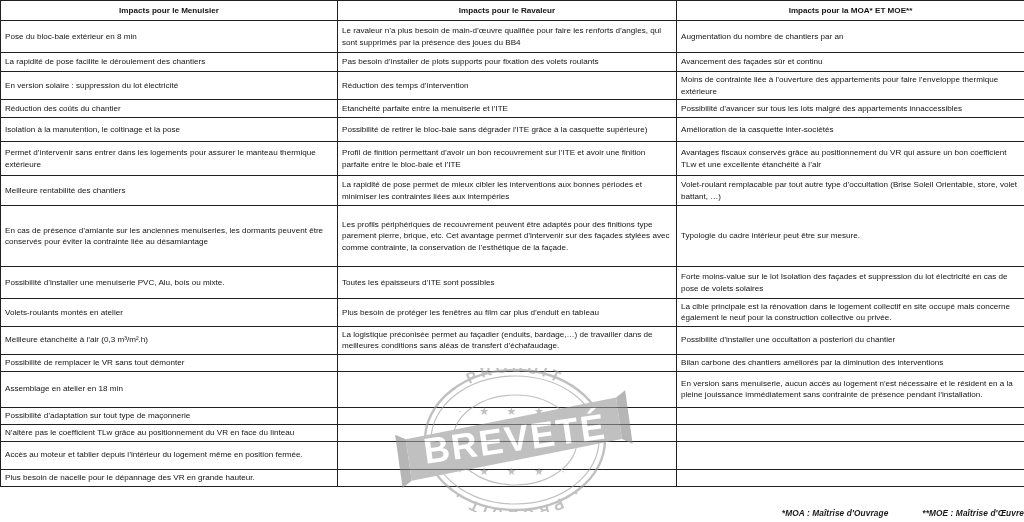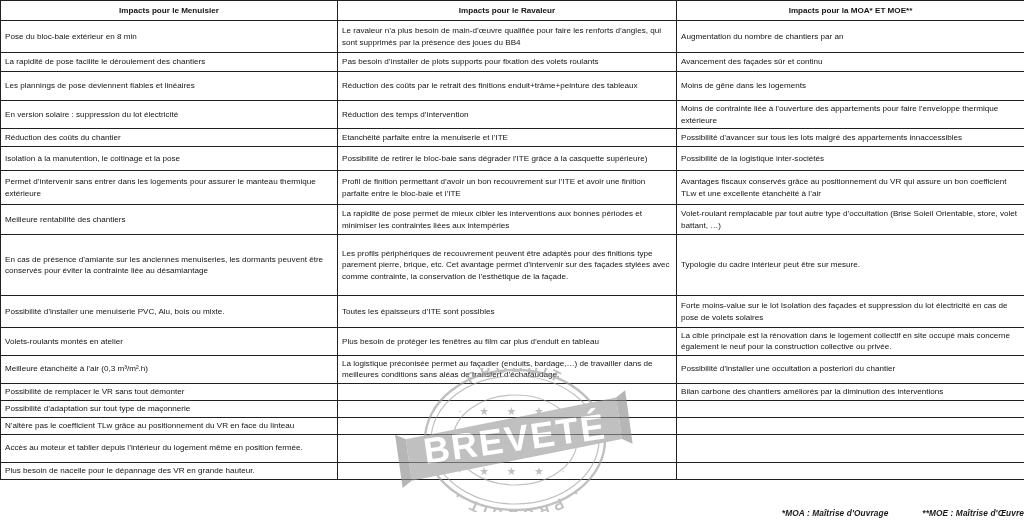--- a/index.html
+++ b/index.html
@@ -151,42 +151,37 @@
         <td rowspan="1" style="height:27px">Le ravaleur n’a plus besoin de main-d’œuvre qualifiée pour faire les renforts d’angles, qui sont supprimés par la présence des joues du BB4</td>
         <td rowspan="1" style="height:27px">Augmentation du nombre de chantiers par an</td>
       </tr>
 
       <tr>
         <td style="height:14px">La rapidité de pose facilite le déroulement des chantiers</td>
         <td style="height:14px">Pas besoin d’installer de plots supports pour fixation des volets roulants</td>
         <td style="height:14px">Avancement des façades sûr et continu</td>
       </tr>
 
-      <tr>
-        <td style="height:24px">Les plannings de pose deviennent fiables et linéaires</td>
-        <td style="height:24px">Réduction des coûts par le retrait des finitions enduit+trâme+peinture des tableaux</td>
-        <td style="height:24px">Moins de gêne dans les logements</td>
-      </tr>
 
       <tr>
         <td style="height:23px">En version solaire : suppression du lot électricité</td>
         <td style="height:23px">Réduction des temps d’intervention</td>
         <td style="height:23px">Moins de contrainte liée à l’ouverture des appartements pour faire l’enveloppe thermique extérieure</td>
       </tr>
 
       <tr>
         <td style="height:13px">Réduction des coûts du chantier</td>
         <td style="height:13px">Etanchéité parfaite entre la menuiserie et l’ITE</td>
         <td style="height:13px">Possibilité d’avancer sur tous les lots malgré des appartements innaccessibles</td>
       </tr>
 
       <tr>
         <td style="height:19px">Isolation à la manutention, le coltinage et la pose</td>
         <td style="height:19px">Possibilité de retirer le bloc-baie sans dégrader l’ITE grâce à la casquette supérieure)</td>
-        <td style="height:19px">Possibilité de la logistique inter-sociétés</td>
+        <td style="height:19px">Amélioration de la casquette inter-sociétés</td>
       </tr>
 
       <tr>
         <td style="height:29px">Permet d’intervenir sans entrer dans les logements pour assurer le manteau thermique extérieure</td>
         <td style="height:29px">Profil de finition permettant d’avoir un bon recouvrement sur l’ITE et avoir une finition parfaite entre le bloc-baie et l’ITE</td>
         <td style="height:29px">Avantages fiscaux conservés grâce au positionnement du VR qui assure un bon coefficient TLw et une excellente étanchéité à l’air</td>
       </tr>
 
       <tr>
         <td style="height:25px">Meilleure rentabilité des chantiers</td>
@@ -217,20 +212,25 @@
         <td style="height:23px">La logistique préconisée permet au façadier (enduits, bardage,…) de travailler dans de meilleures conditions sans aléas de transfert d’échafaudage.</td>
         <td style="height:23px">Possibilité d’installer une occultation a posteriori du chantier</td>
       </tr>
 
       <tr>
         <td style="height:12px">Possibilité de remplacer le VR sans tout démonter</td>
         <td style="height:12px" class="empty"></td>
         <td style="height:12px">Bilan carbone des chantiers améliorés par la diminution des interventions</td>
       </tr>
 
+      <tr>
+        <td style="height:31px">Assemblage en atelier en 18 min</td>
+        <td style="height:31px" class="empty"></td>
+        <td style="height:31px">En version sans menuiserie, aucun accès au logement n'est nécessaire et le résident en a la pleine jouissance immédiatement sans contrainte de présence pendant l’installation.</td>
+      </tr>
 
       <tr>
         <td style="height:12px">Possibilité d’adaptation sur tout type de maçonnerie</td>
         <td style="height:12px" class="empty"></td>
         <td style="height:12px" class="empty"></td>
       </tr>
 
       <tr>
         <td style="height:12px">N'altère pas le coefficient TLw grâce au positionnement du VR en face du linteau</td>
         <td style="height:12px" class="empty"></td>

